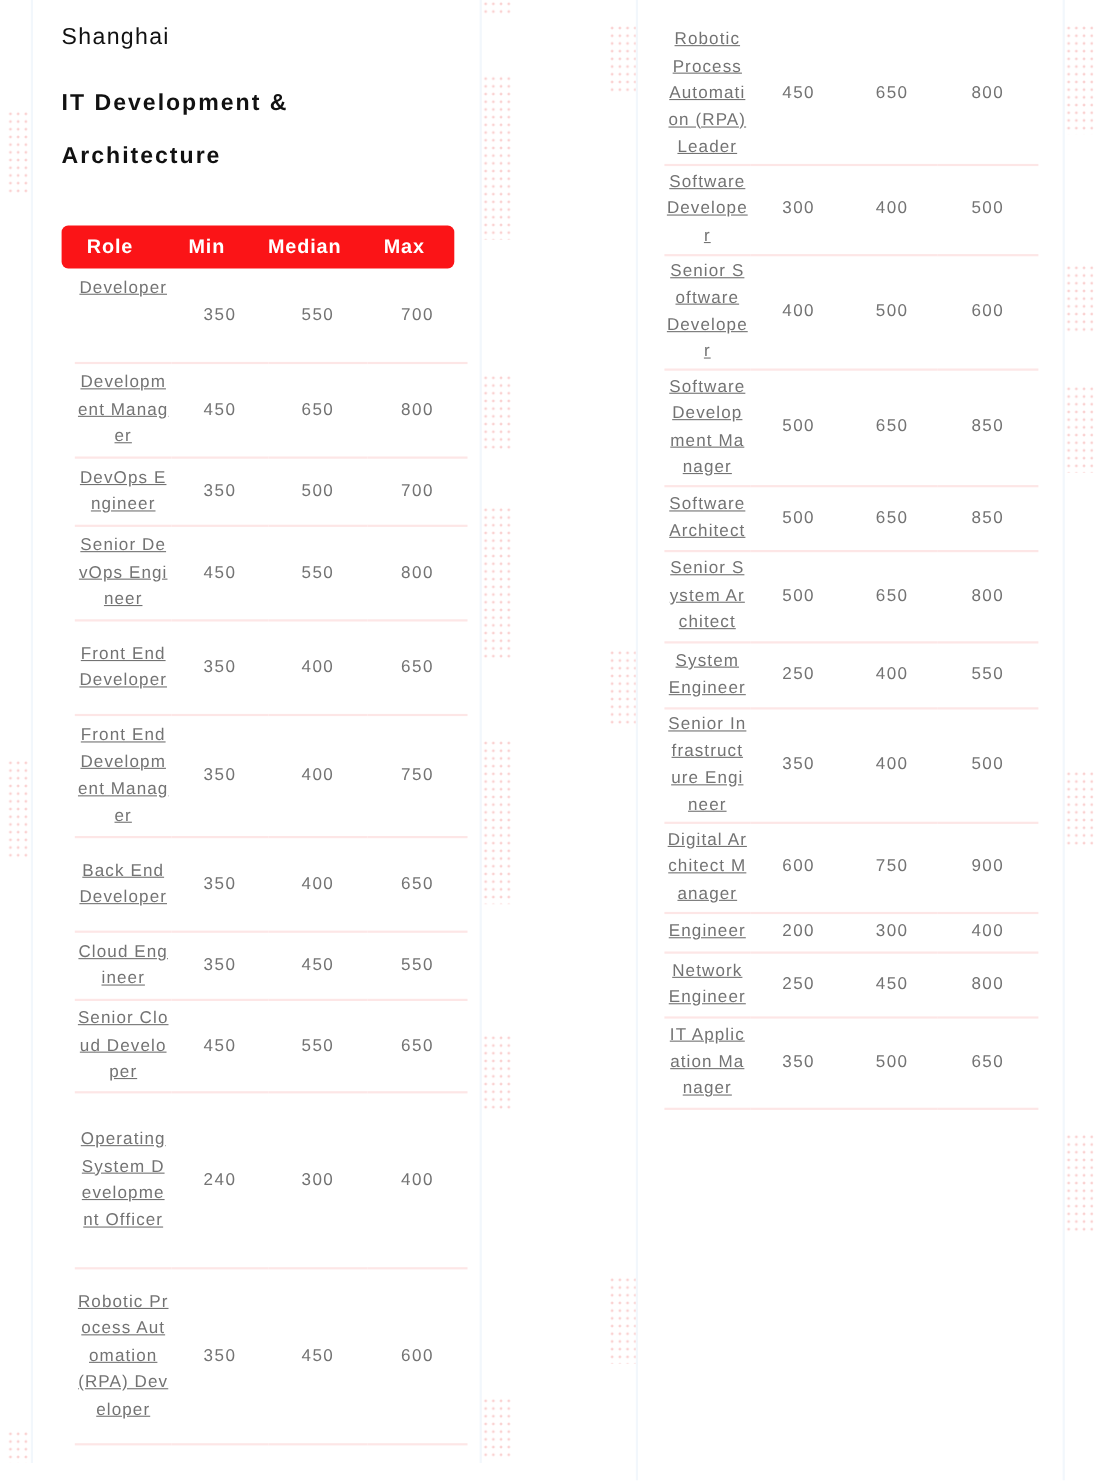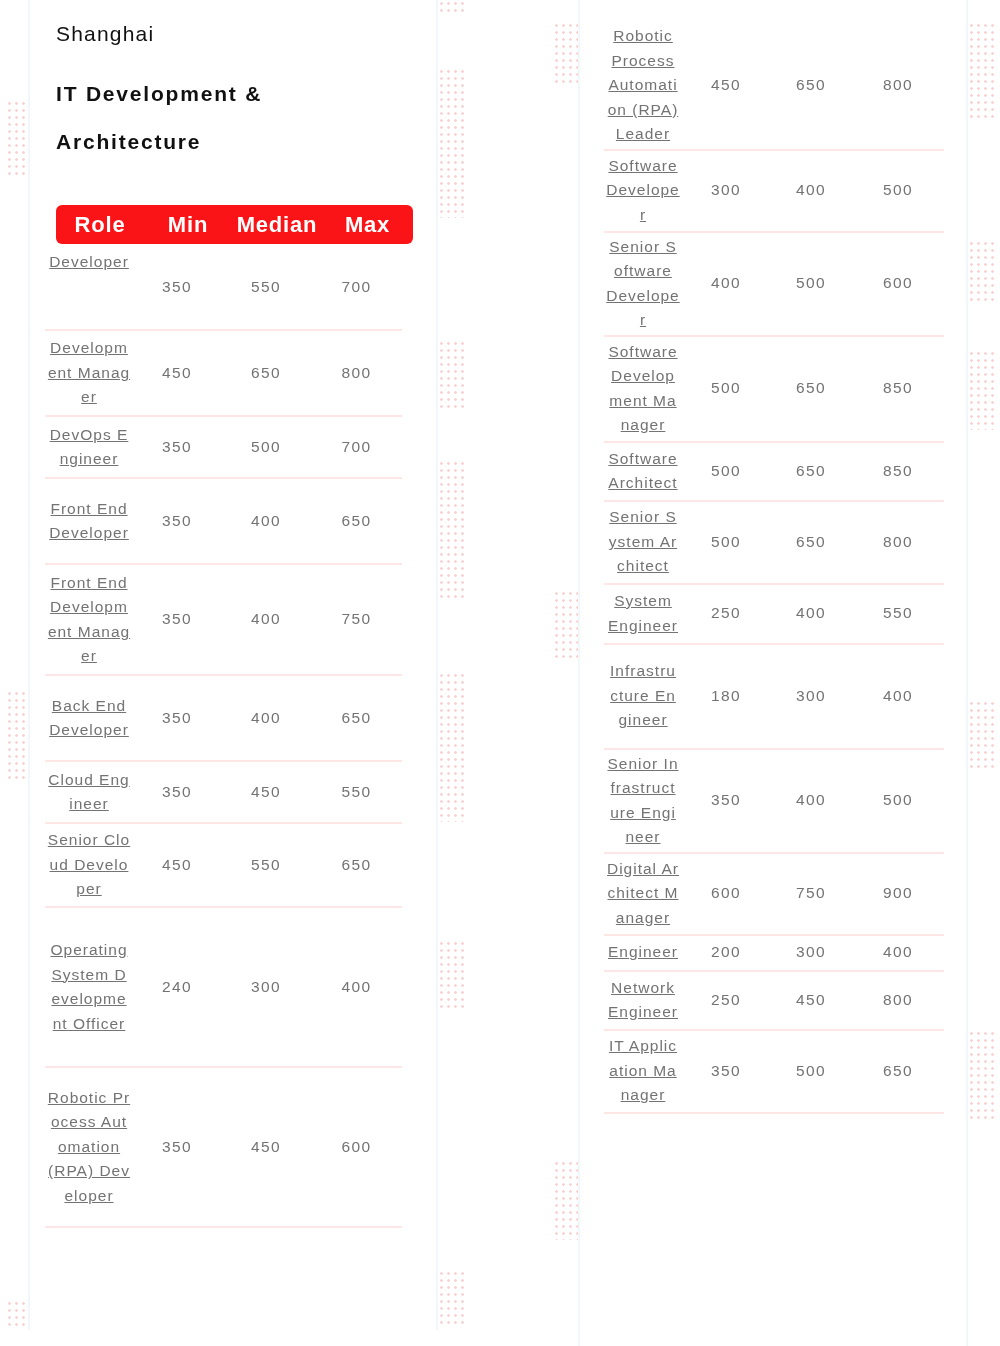--- a/index.html
+++ b/index.html
@@ -22,35 +22,35 @@
   .card.left { left: 28px; top: 0; width: 410px; height: 1330px; }
   .card.right { left: 578px; top: 0; width: 390px; height: 1346px; }
 
   .city { position: absolute; left: 56px; top: 22px; font-size: 21px; letter-spacing: 1.2px; color: #111; }
   .heading { position: absolute; left: 56px; top: 70px; width: 330px; font-size: 21px; font-weight: bold; letter-spacing: 1.8px; line-height: 48px; color: #111; }
 
   .thead {
     position: absolute; left: 56px; top: 205px; width: 357px; height: 39px;
     background: #fb1417; border-radius: 6px; display: flex; align-items: center;
   }
-  .thead span { color: #fff; font-weight: bold; font-size: 22px; letter-spacing: 0.8px; text-align: center; }
+  .thead span { color: #fff; font-weight: bold; font-size: 18px; letter-spacing: 0.8px; text-align: center; }
   .c-role { width: 88px; }
   .c-min { width: 88px; }
   .c-med { width: 90px; }
   .c-max { width: 91px; }
 
   table.sal { position: absolute; border-collapse: separate; border-spacing: 0; table-layout: fixed; }
   table.sal td {
     color: #737373; font-size: 15.5px; letter-spacing: 1px; text-align: center;
     vertical-align: middle; line-height: 24.5px; border-bottom: 2px solid #fde6e6;
   }
   table.sal td.role { padding: 2px 2px; word-break: break-all; text-decoration: underline; }
   table.sal td.num { letter-spacing: 1.3px; }
 
-  table.left-t { left: 45px; top: 246px; width: 357px; }
+  table.left-t { left: 68px; top: 246px; width: 357px; }
   table.left-t col.r { width: 88px; } table.left-t col.a { width: 88px; }
   table.left-t col.b { width: 90px; } table.left-t col.c { width: 91px; }
 
   table.right-t { left: 604px; top: 22px; width: 340px; }
   table.right-t col.r { width: 78px; } table.right-t col.a { width: 88px; }
   table.right-t col.b { width: 82px; } table.right-t col.c { width: 92px; }
 </style>
 </head>
 <body>
 
@@ -104,20 +104,26 @@
         <td class="num">650</td>
         <td class="num">800</td>
       </tr>
     <tr style="height:62px">
         <td class="role">DevOps Engineer</td>
         <td class="num">350</td>
         <td class="num">500</td>
         <td class="num">700</td>
       </tr>
     <tr style="height:86px">
+        <td class="role">Senior DevOps Engineer</td>
+        <td class="num">450</td>
+        <td class="num">550</td>
+        <td class="num">800</td>
+      </tr>
+    <tr style="height:86px">
         <td class="role">Front End Developer</td>
         <td class="num">350</td>
         <td class="num">400</td>
         <td class="num">650</td>
       </tr>
     <tr style="height:111px">
         <td class="role">Front End Development Manager</td>
         <td class="num">350</td>
         <td class="num">400</td>
         <td class="num">750</td>
@@ -200,26 +206,20 @@
         <td class="num">500</td>
         <td class="num">650</td>
         <td class="num">800</td>
       </tr>
     <tr style="height:60px">
         <td class="role">System Engineer</td>
         <td class="num">250</td>
         <td class="num">400</td>
         <td class="num">550</td>
       </tr>
-    <tr style="height:105px">
-        <td class="role">Infrastructure Engineer</td>
-        <td class="num">180</td>
-        <td class="num">300</td>
-        <td class="num">400</td>
-      </tr>
     <tr style="height:84px">
         <td class="role">Senior Infrastructure Engineer</td>
         <td class="num">350</td>
         <td class="num">400</td>
         <td class="num">500</td>
       </tr>
     <tr style="height:82px">
         <td class="role">Digital Architect Manager</td>
         <td class="num">600</td>
         <td class="num">750</td>

